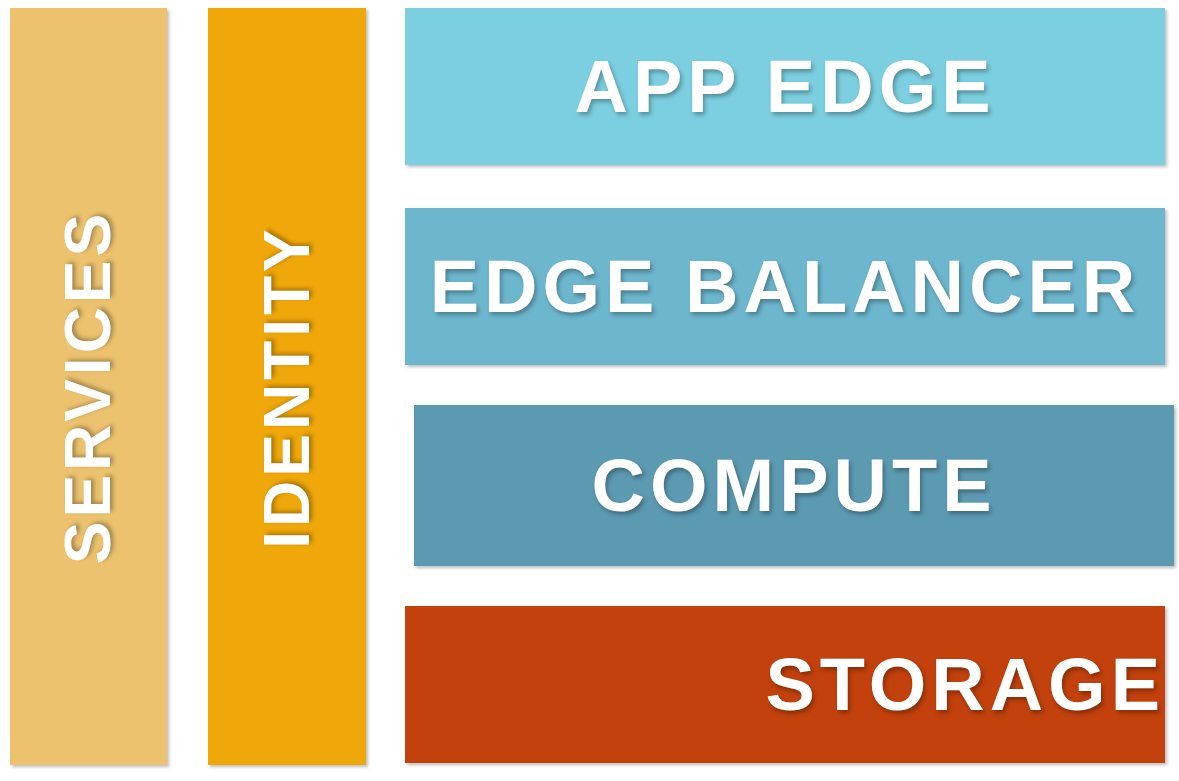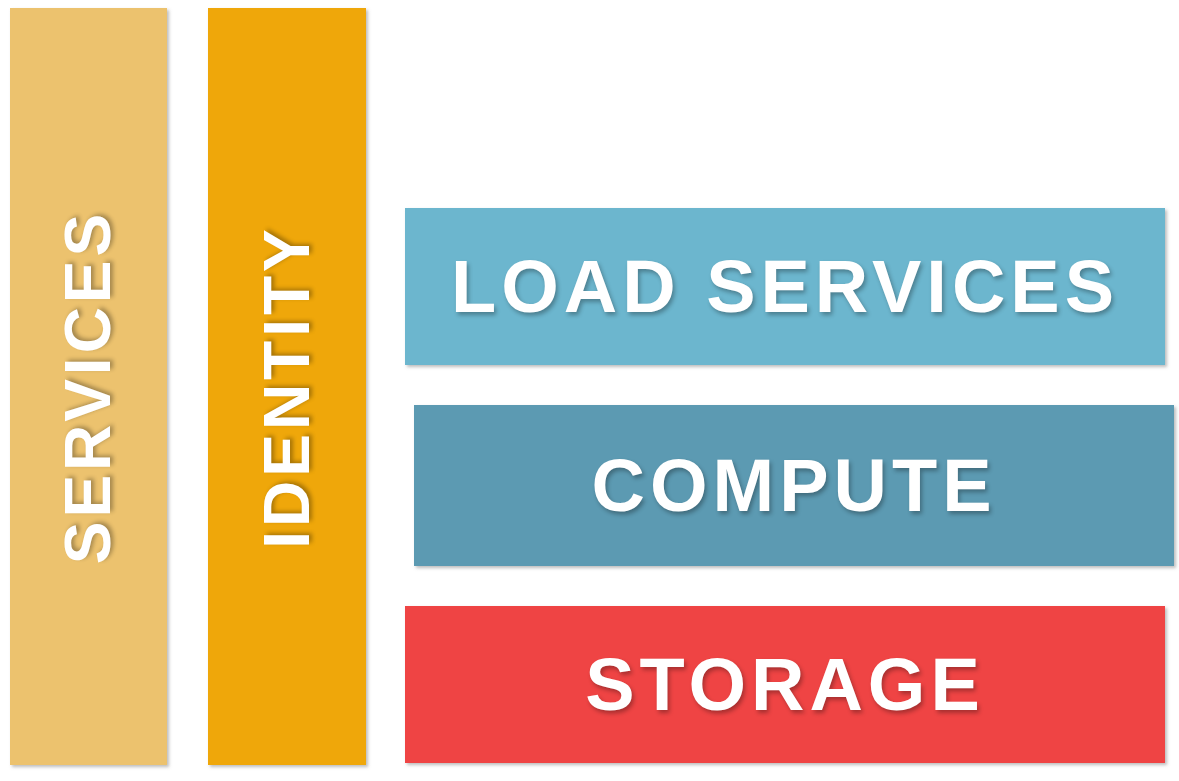--- a/index.html
+++ b/index.html
@@ -53,26 +53,29 @@
 <div class="canvas">
 
   <div class="bar vbar vbar-services" style="background-color: rgb(236, 194, 110);">
     <span class="bar-label">SERVICES</span>
   </div>
 
   <div class="bar vbar vbar-identity" style="background-color: rgb(239, 167, 10);">
     <span class="bar-label">IDENTITY</span>
   </div>
 
+  <div class="bar hbar hbar-0" style="background-color: rgb(123, 207, 224);">
+    <span class="bar-label">APP EDGE</span>
+  </div>
 
   <div class="bar hbar hbar-1" style="background-color: rgb(108, 182, 206);">
-    <span class="bar-label">LOAD SERVICES</span>
+    <span class="bar-label">EDGE BALANCER</span>
   </div>
 
   <div class="bar hbar hbar-2" style="background-color: rgb(92, 154, 178);">
     <span class="bar-label">COMPUTE</span>
   </div>
 
-  <div class="bar hbar hbar-3" style="background-color: #ef4444;">
+  <div class="bar hbar hbar-3" style="background-color: #c2410c; justify-content: flex-end;">
     <span class="bar-label">STORAGE</span>
   </div>
 
 </div>
 
 </body></html>

